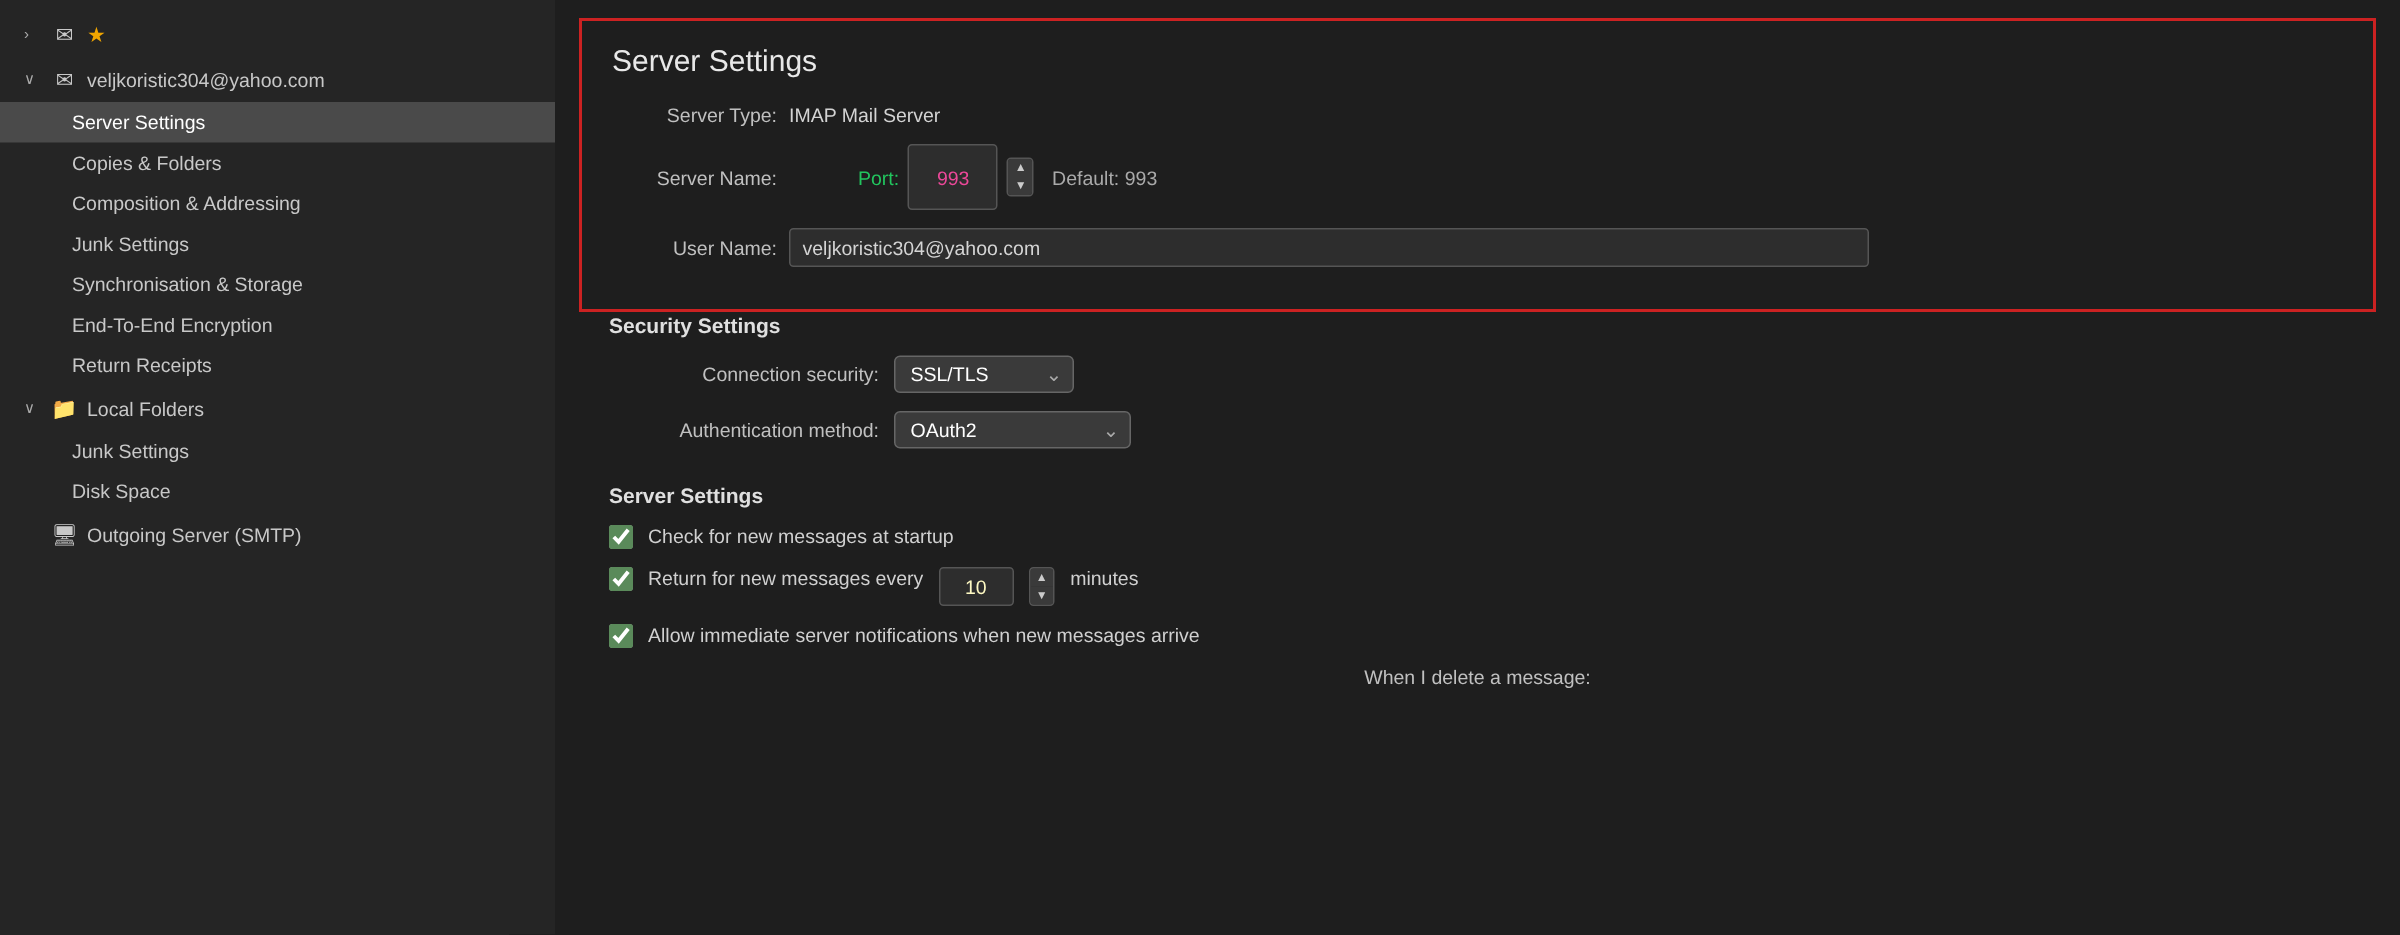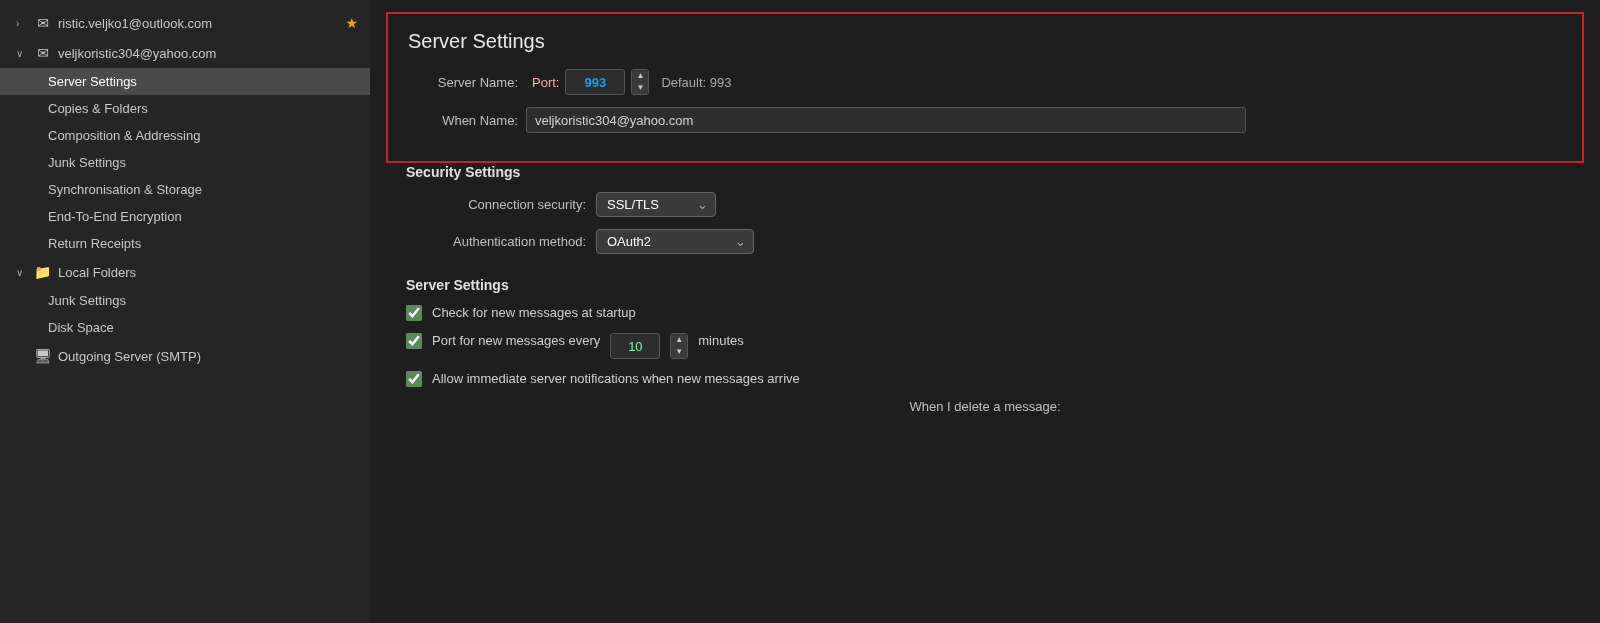--- a/index.html
+++ b/index.html
@@ -114,32 +114,31 @@
     }
     .text-input.wide { width: 720px; }
     .text-input.medium { width: 720px; }
 
     .port-area {
       display: flex;
       align-items: center;
       gap: 6px;
       margin-left: 6px;
     }
-    .port-label { color: #fca5a5; }
+    .port-label { color: #22c55e; margin-left: 40px; }
     .port-input {
       background: #2d2d2d;
       border: 1px solid #555;
-      color: #0ea5e9;
+      color: #ec4899;
       padding: 3px 6px;
       font-size: 13px;
       width: 60px;
-      height: 26px;
+      height: 44px;
       text-align: center;
       border-radius: 3px;
-      font-weight: bold;
     }
     .spinner {
       display: flex;
       flex-direction: column;
       height: 26px;
       border: 1px solid #555;
       border-radius: 3px;
       overflow: hidden;
       background: #2d2d2d;
     }
@@ -224,21 +223,21 @@
       background: #3a3a3a;
     }
     .checkbox-label {
       color: #d0d0d0;
       font-size: 13px;
     }
 
     .minutes-input {
       background: #2d2d2d;
       border: 1px solid #555;
-      color: #86efac;
+      color: #fef9c3;
       padding: 3px 6px;
       width: 50px;
       height: 26px;
       text-align: center;
       font-size: 13px;
       border-radius: 3px;
     }
     .minutes-label { color: #d0d0d0; }
 
     .when-delete-label {
@@ -249,21 +248,20 @@
     }
   </style>
 </head>
 <body>
 
 <div class="sidebar">
 
   <div class="sidebar-item">
     <span class="chevron">›</span>
     <span class="icon">✉</span>
-    <span class="label">ristic.veljko1@outlook.com</span>
     <span class="star-icon">★</span>
   </div>
 
   <div class="sidebar-item">
     <span class="chevron">∨</span>
     <span class="icon">✉</span>
     <span class="label">veljkoristic304@yahoo.com</span>
   </div>
 
   <div class="sidebar-item sub-item selected">
@@ -306,36 +304,40 @@
     <span class="icon">🖥</span>
     <span class="label">Outgoing Server (SMTP)</span>
   </div>
 </div>
 
 <div class="main">
 
   <div class="server-settings-panel">
     <div class="panel-title">Server Settings</div>
 
+    <div class="field-row">
+      <span class="field-label">Server Type:</span>
+      <span class="field-value-static">IMAP Mail Server</span>
+    </div>
 
     <div class="field-row">
       <span class="field-label">Server Name:</span>
       <div class="port-area">
         <span class="port-label">Port:</span>
         <input type="text" class="port-input" value="993" style="">
         <div class="spinner">
           <button class="spinner-btn">▲</button>
           <button class="spinner-btn">▼</button>
         </div>
         <span class="default-label">Default: 993</span>
       </div>
     </div>
 
     <div class="field-row">
-      <span class="field-label">When Name:</span>
+      <span class="field-label">User Name:</span>
       <input type="text" class="text-input medium" value="veljkoristic304@yahoo.com" style="">
     </div>
   </div>
 
   <div class="section-block">
     <div class="section-heading">Security Settings</div>
 
     <div class="dropdown-row">
       <span class="dropdown-label">Connection security:</span>
       <div class="dropdown-wrapper">
@@ -365,21 +367,21 @@
   <div class="section-block">
     <div class="section-heading">Server Settings</div>
 
     <div class="checkbox-row">
       <input type="checkbox" class="checkbox-input" id="check-startup" checked="" style="">
       <label class="checkbox-label" for="check-startup">Check for new messages at startup</label>
     </div>
 
     <div class="checkbox-row">
       <input type="checkbox" class="checkbox-input" id="check-every" checked="" style="">
-      <label class="checkbox-label" for="check-every">Port for new messages every</label>
+      <label class="checkbox-label" for="check-every">Return for new messages every</label>
       <input type="text" class="minutes-input" value="10" style="">
       <div class="spinner">
         <button class="spinner-btn">▲</button>
         <button class="spinner-btn">▼</button>
       </div>
       <span class="minutes-label">minutes</span>
     </div>
 
     <div class="checkbox-row">
       <input type="checkbox" class="checkbox-input" id="allow-notif" checked="" style="">

